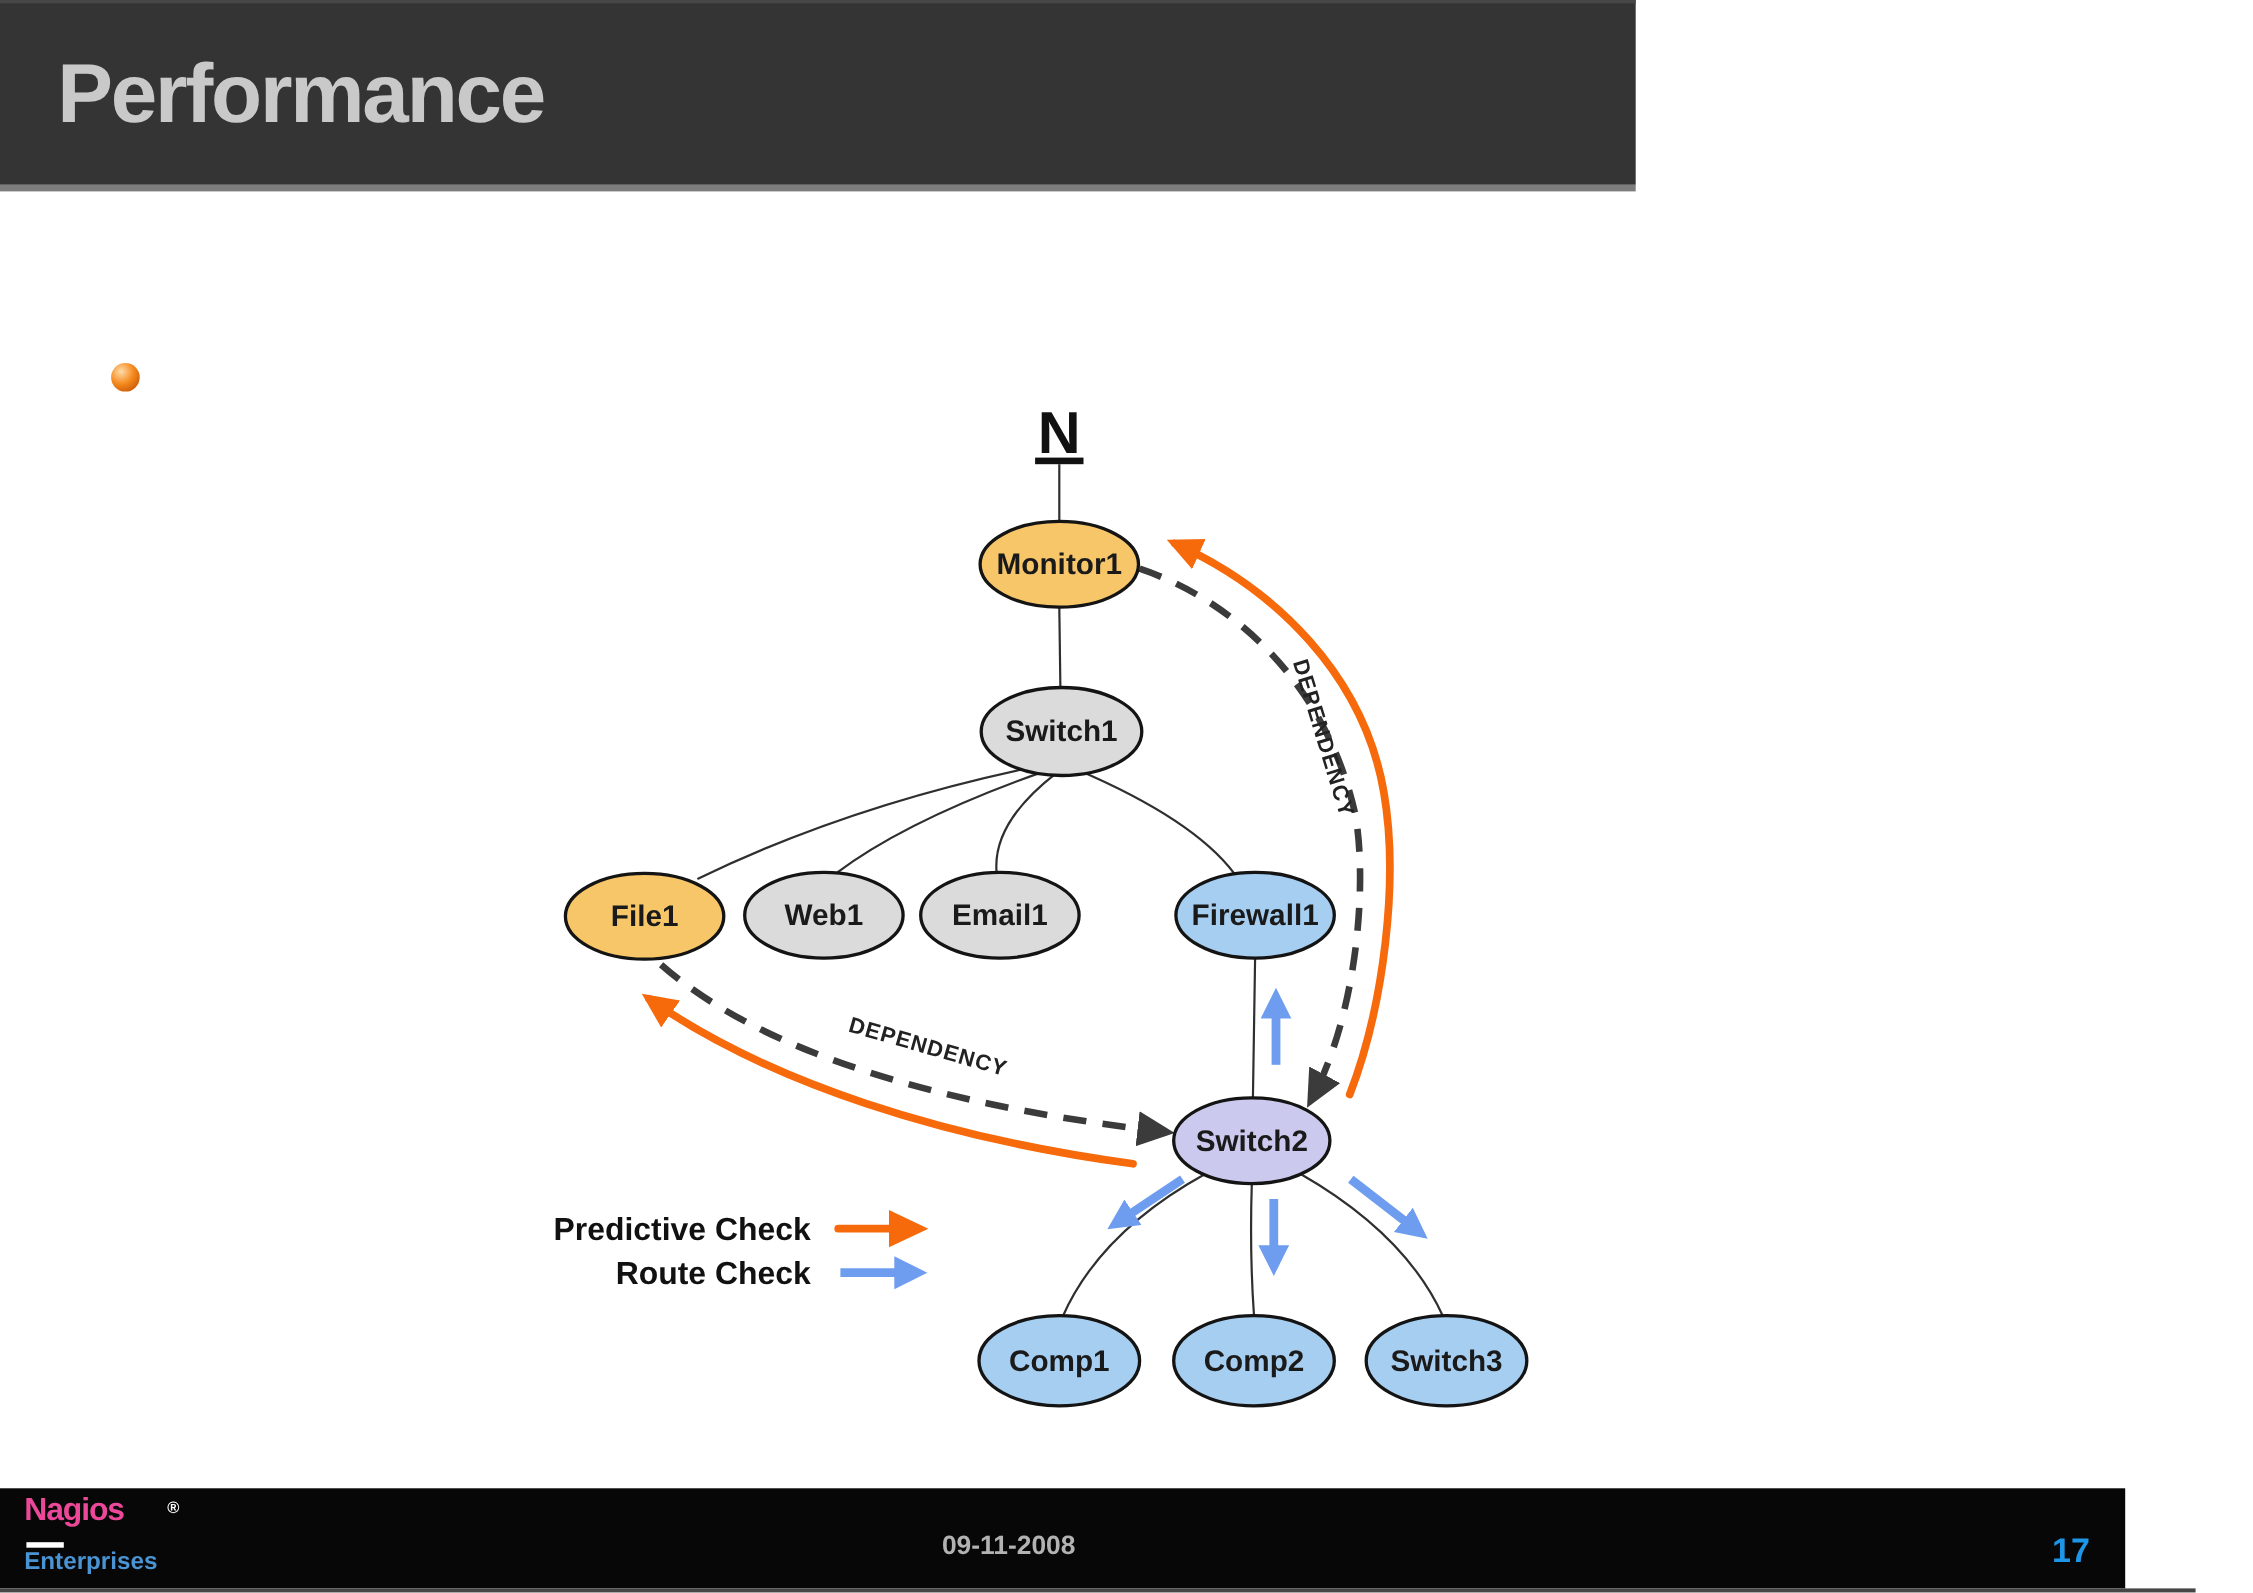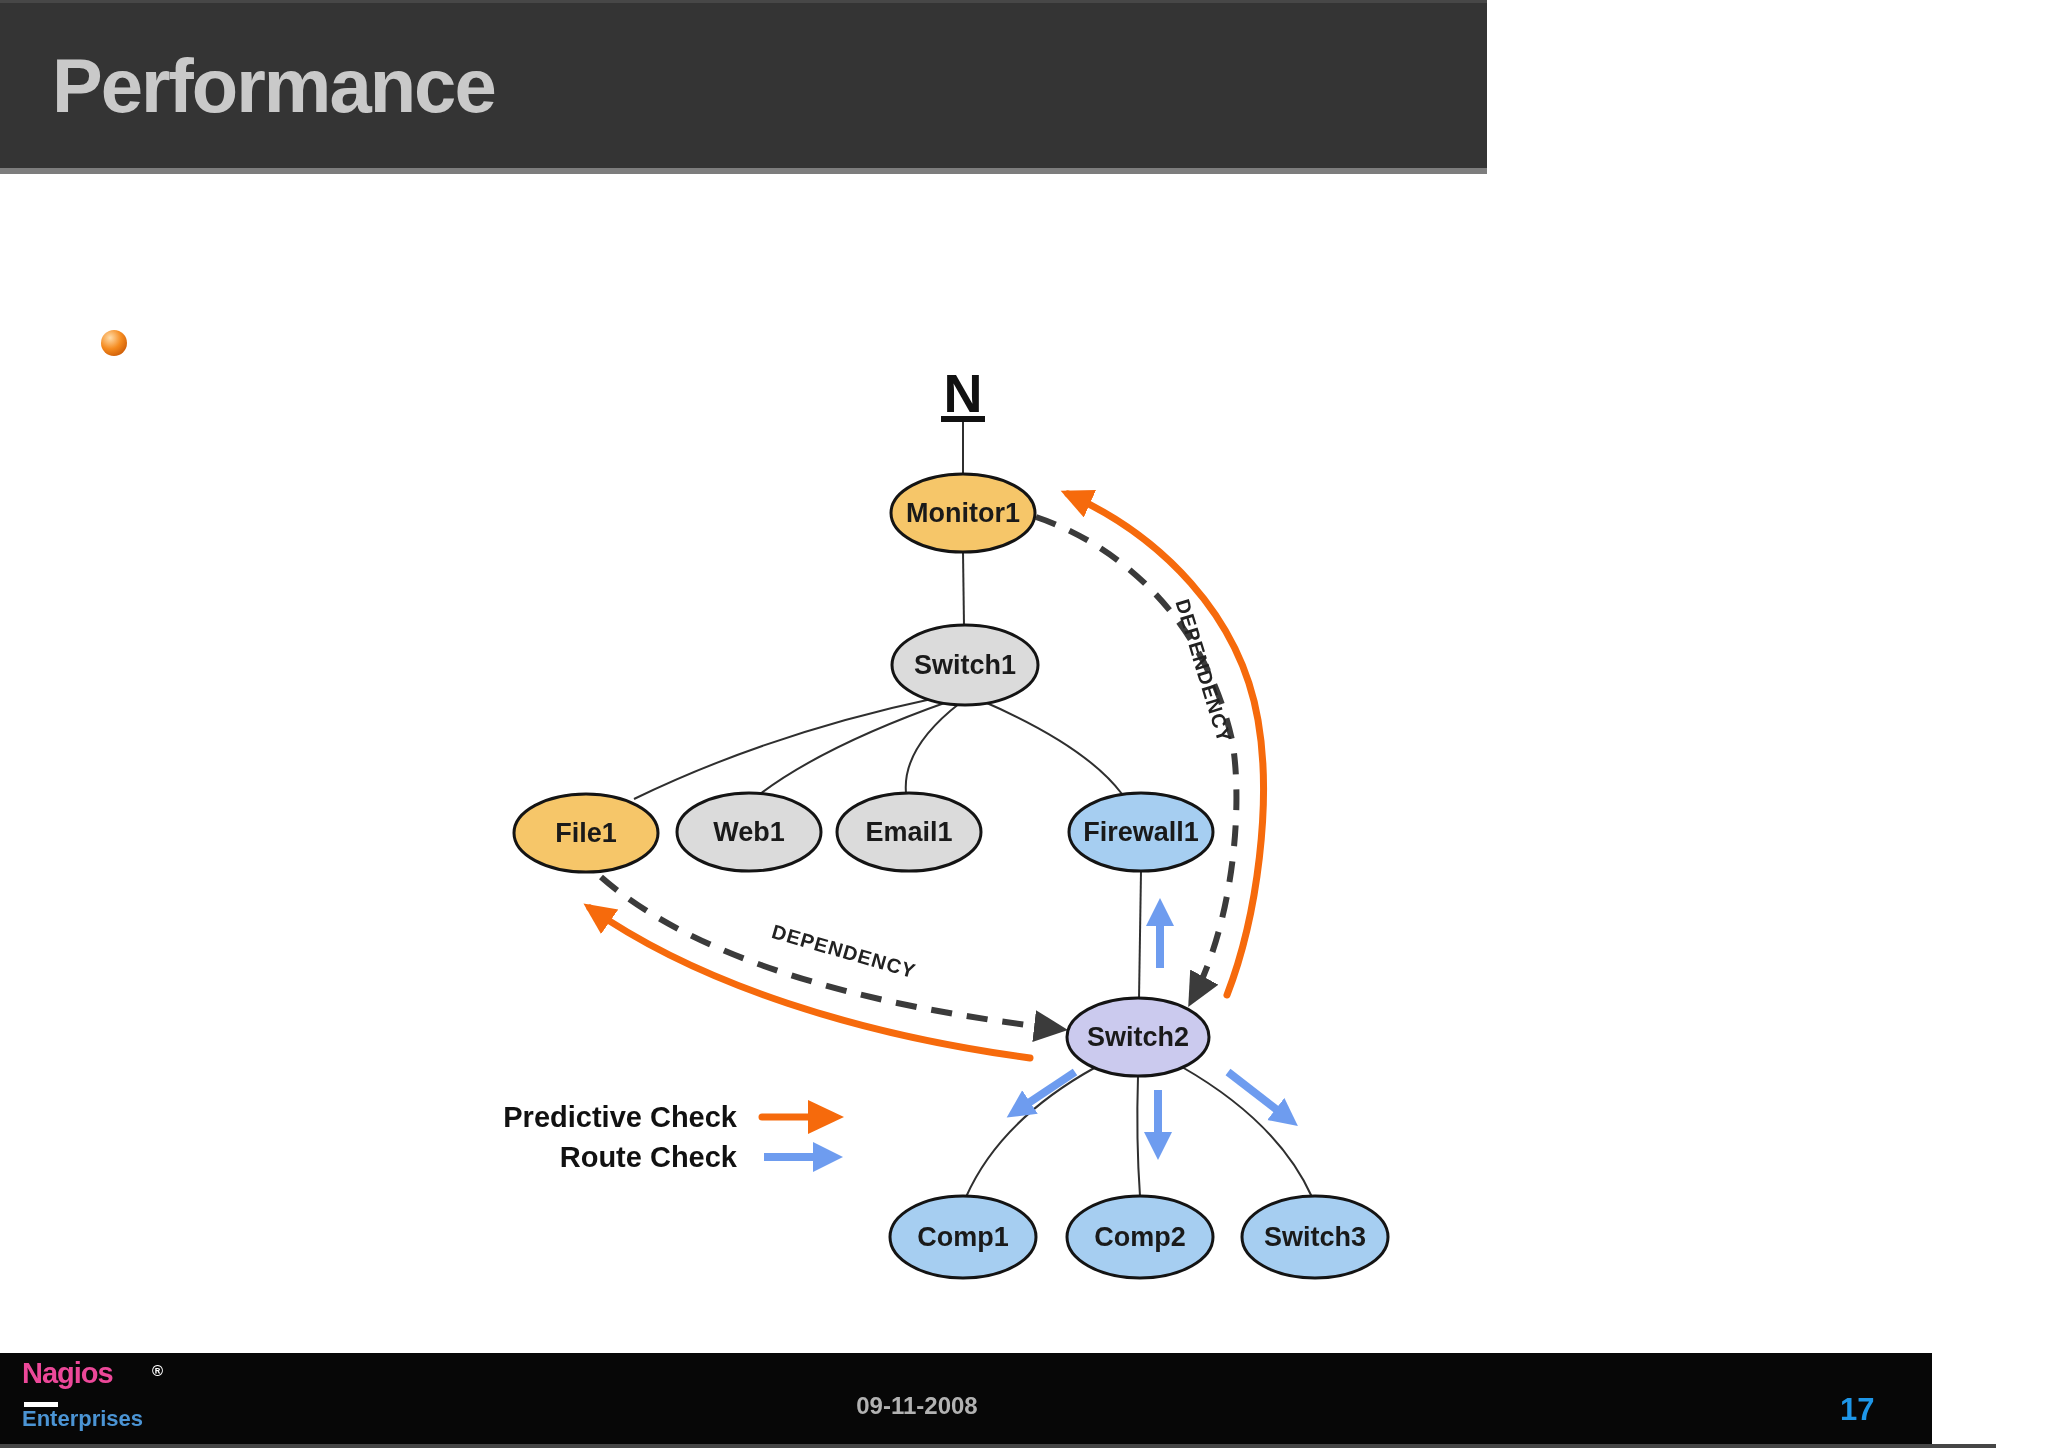--- a/index.html
+++ b/index.html
@@ -34,21 +34,21 @@
   
   .footer-bar{position:absolute;left:0;top:1353px;width:1932px;height:91px;background:#070707;}
   .footer-edge{position:absolute;left:0;top:1444px;width:2048px;height:4px;background:#464646;}
   .brand-word{position:absolute;left:22px;top:1359px;font-size:29px;font-weight:bold;
               color:#ec4899;letter-spacing:-1px;line-height:1;}
   .brand-reg{position:absolute;left:152px;top:1362px;font-size:15px;font-weight:bold;color:#ffffff;}
   .brand-underline{position:absolute;left:24px;top:1402px;width:34px;height:5px;background:#ffffff;}
   .brand-sub{position:absolute;left:22px;top:1408px;font-size:22px;font-weight:bold;color:#4B94D4;line-height:1;}
   .footer-date{position:absolute;left:787px;top:1392px;width:260px;text-align:center;
                font-size:24px;font-weight:bold;color:#B2B2B2;}
-  .footer-page{position:absolute;left:1840px;top:1392px;width:60px;text-align:left;
+  .footer-page{position:absolute;left:1840px;top:1392px;width:60px;text-align:right;
                font-size:31px;font-weight:bold;color:#1E96E8;}
 </style>
 </head>
 <body>
 
 <div class="slide">
 
   <div class="titlebar"></div>
   <div class="titlebar-edge"></div>
   <div class="page-title">Performance</div>

